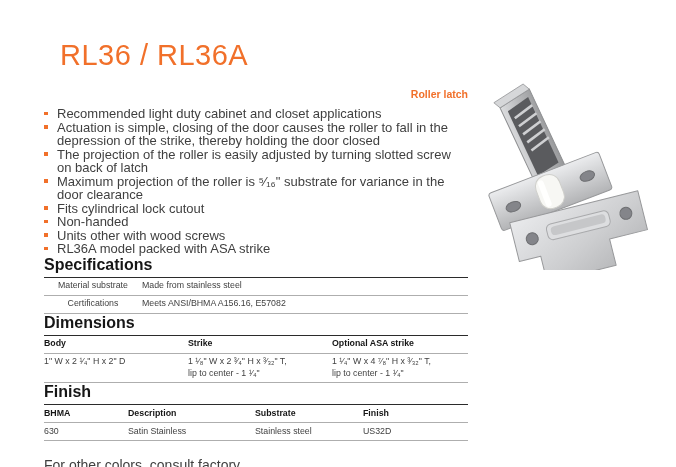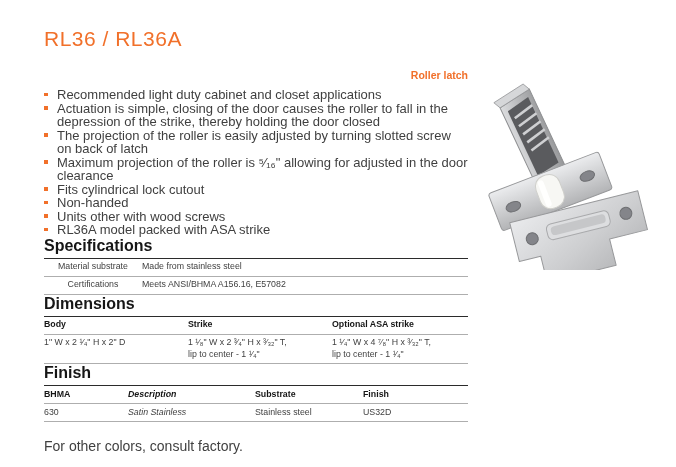--- a/index.html
+++ b/index.html
@@ -3,58 +3,58 @@
 <meta charset="utf-8">
 <style>
   html,body { margin:0; padding:0; background:#ffffff; }
   .page {
     position:relative; width:676px; height:467px; background:#ffffff;
     font-family:"Liberation Sans", sans-serif; color:#3f3f3f; overflow:hidden;
   }
   .content { position:absolute; left:44px; top:22px; width:424px; }
 
   .title {
-    color:#F1702A; font-size:21px; font-weight:300; letter-spacing:0.5px;
-    margin:0; line-height:34px;
+    color:#F1702A; font-size:29px; font-weight:300; letter-spacing:0.5px;
+    margin:16px; line-height:34px;
   }
   .orange-heading {
     color:#F1702A; font-weight:bold; font-size:10.5px; margin-top:13px;text-align:right;
   }
   ul.features { list-style:none; margin:7px 0 0 0; padding:0; font-size:13px; line-height:13.5px; }
   ul.features li { position:relative; padding-left:13px; }
   .sq-bullet { position:absolute; left:0; top:4.8px; width:3.5px; height:3.5px; background:#F1702A; }
 
   .section-heading { font-size:16px; font-weight:bold; color:#161616; margin:0 0 3px 0; }
   .tbl { border-top:1.6px solid #2b2b2b; }
   .row { display:flex; border-bottom:1px solid #aeaeae; padding:2.5px 0 3px 0; font-size:8.8px; line-height:11.5px; }
   .row.header { font-weight:bold; color:#161616; }
 
   .c-label { width:98px;text-align:center; }  .c-value { flex:1; }
   .d1 { width:144px; } .d2 { width:144px; } .d3 { width:136px; }
-  .f1 { width:84px; } .f2 { width:127px;font-style:italic; } .f3 { width:108px; } .f4 { width:105px; }
+  .f1 { width:84px; } .f2 { width:127px; } .f3 { width:108px; } .f4 { width:105px; }
 
   .footnote { font-size:14px; margin-top:16px; color:#3f3f3f; }
 
   .photo { position:absolute; left:486px; top:80px; width:184px; height:190px; }
 </style>
 </head>
 <body>
 
 <div class="page">
   <div class="content">
 
     <h1 class="title">RL36 / RL36A</h1>
 
     <div class="orange-heading">Roller latch</div>
 
     <ul class="features">
       <li><span class="sq-bullet"></span><span>Recommended light duty cabinet and closet applications</span></li>
       <li><span class="sq-bullet"></span><span>Actuation is simple, closing of the door causes the roller to fall in the depression of the strike, thereby holding the door closed</span></li>
       <li><span class="sq-bullet"></span><span>The projection of the roller is easily adjusted by turning slotted screw on back of latch</span></li>
-      <li><span class="sq-bullet"></span><span>Maximum projection of the roller is ⁵⁄₁₆" allowing for adjusted in the door clearance</span></li>
+      <li><span class="sq-bullet"></span><span>Maximum projection of the roller is ⁵⁄₁₆" substrate for variance in the door clearance</span></li>
       <li><span class="sq-bullet"></span><span>Fits cylindrical lock cutout</span></li>
       <li><span class="sq-bullet"></span><span>Non-handed</span></li>
       <li><span class="sq-bullet"></span><span>Units other with wood screws</span></li>
       <li><span class="sq-bullet"></span><span>RL36A model packed with ASA strike</span></li>
     </ul>
 
     <div class="section-heading">Specifications</div>
     <div class="tbl">
       <div class="row">
         <div class="c-label">Material substrate</div>

